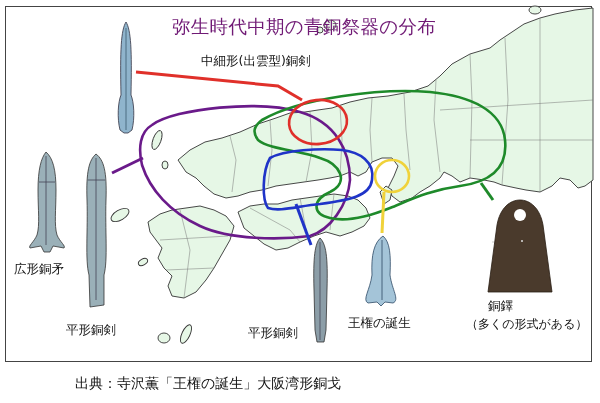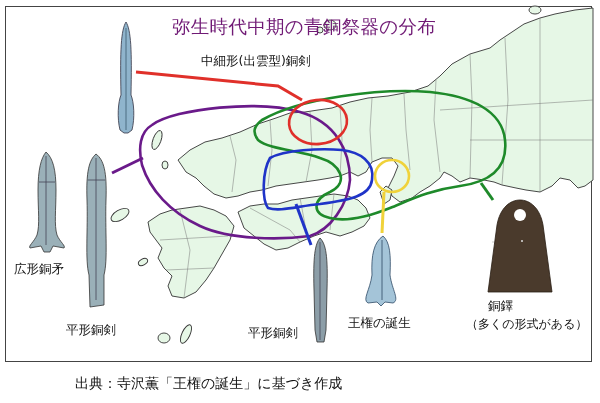--- a/index.html
+++ b/index.html
@@ -131,13 +131,13 @@
 </svg>
 
 <div class="txt title">弥生時代中期の青銅祭器の分布</div>
 <div class="txt lbl" style="left:201px; top:55px;">中細形(出雲型)銅剣</div>
 <div class="txt lbl" style="left:14px; top:263px;">広形銅矛</div>
 <div class="txt lbl" style="left:66px; top:324px;">平形銅剣</div>
 <div class="txt lbl" style="left:248px; top:327px;">平形銅剣</div>
 <div class="txt lbl" style="left:348px; top:317px;">王権の誕生</div>
 <div class="txt lbl" style="left:488px; top:300px;">銅鐸</div>
 <div class="txt lbl" style="left:466px; top:318px; font-size:12px;text-align:center;">（多くの形式がある）</div>
-<div class="txt source">出典：寺沢薫「王権の誕生」に基づき作成</div>
+<div class="txt source">出典：寺沢薫「王権の誕生」大阪湾形銅戈</div>
 
 </body></html>

